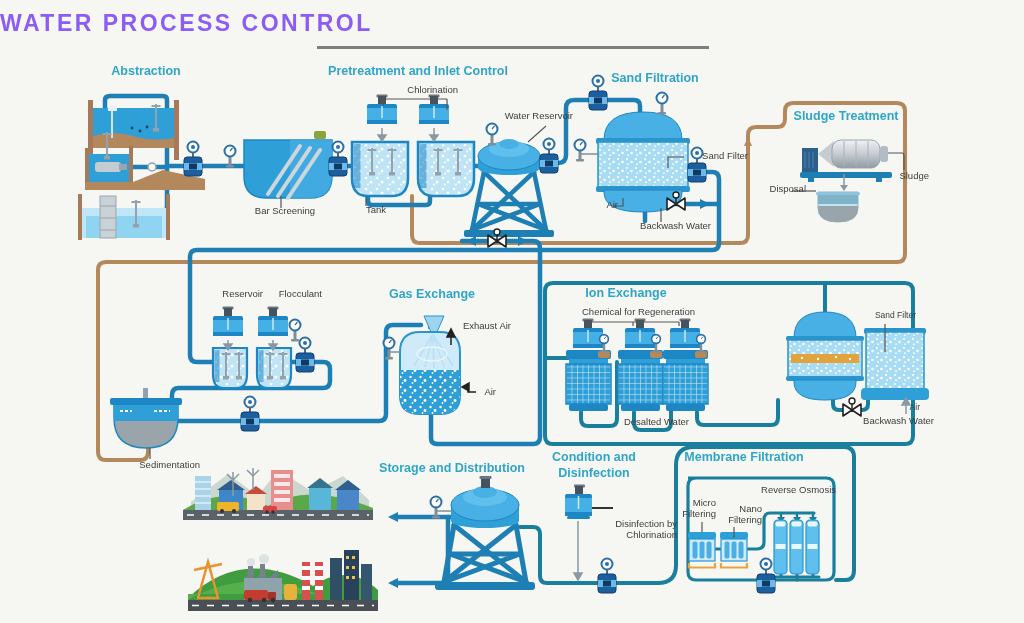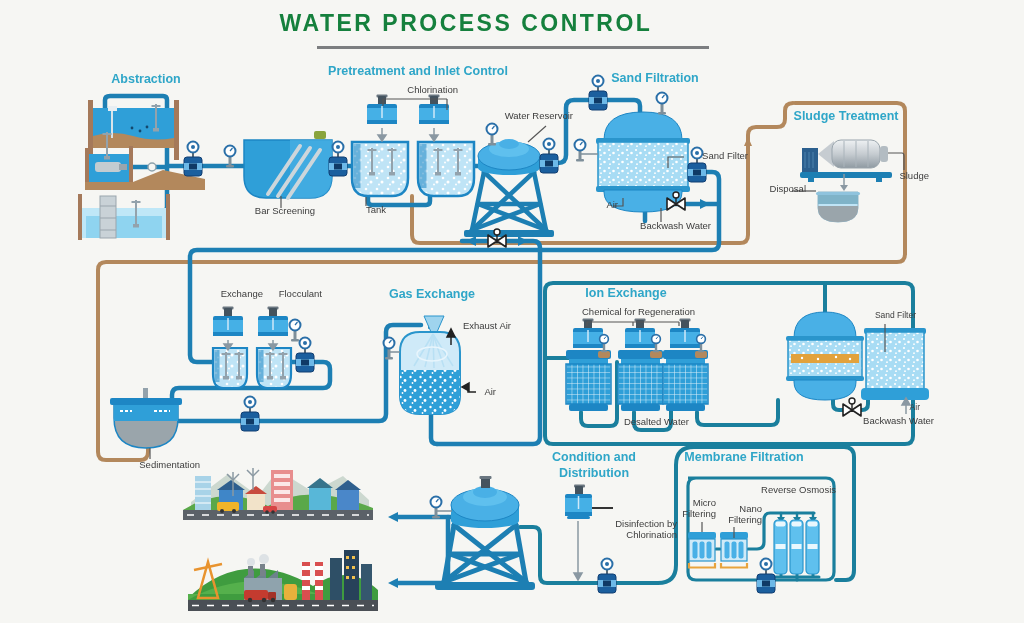--- a/index.html
+++ b/index.html
@@ -1,19 +1,19 @@
 <!DOCTYPE html>
 <html><head>
 <meta charset="utf-8">
 <style>
   html,body{margin:0;padding:0;background:#e8e8e8;}
   .stage{position:relative;width:1024px;height:623px;background:#f6f6f3;overflow:hidden;
          font-family:"Liberation Sans", sans-serif;}
-  .title{position:absolute;left:0;top:10px;width:932px;text-align:center;
-         font-size:23px;font-weight:bold;letter-spacing:2.5px;color:#15803d;}
+  .title{position:absolute;left:0;top:10px;width:932px;
+         font-size:23px;font-weight:bold;letter-spacing:2.5px;color:#8b5cf6;}
   .title-rule{position:absolute;left:317px;top:46px;width:392px;height:3px;background:#7c7e80;}
   .hd{position:absolute;color:#2fa6c8;font-weight:bold;font-size:12.5px;text-align:center;line-height:1.25;}
   .lb{position:absolute;color:#3d3d3d;font-size:9.5px;text-align:right;line-height:1.15;}
   .lb.sm{font-size:8.5px;}
   svg{position:absolute;left:0;top:0;}
 </style>
 </head>
 <body>
 
 <div class="stage">
@@ -526,42 +526,43 @@
     <line x1="451" y1="345" x2="451" y2="336"></line>
         <polygon points="447,337 455,337 451,329"></polygon>
     <path d="M476,392 H468 V387" fill="none"></path>
         <polygon points="469,383 469,391 462,387"></polygon>
   </g>
 </svg>
 
 <div class="title">WATER PROCESS CONTROL</div>
 <div class="title-rule"></div>
 
-<div class="hd" style="left:86px;top:72px;width:120px">Abstraction</div>
+<div class="hd" style="left:86px;top:64px;width:120px">Abstraction</div>
 <div class="hd" style="left:318px;top:64px;width:200px">Pretreatment and Inlet Control</div>
 <div class="hd" style="left:595px;top:71px;width:120px">Sand Filtration</div>
 <div class="hd" style="left:786px;top:109px;width:120px">Sludge Treatment</div>
 <div class="hd" style="left:372px;top:287px;width:120px">Gas Exchange</div>
 <div class="hd" style="left:566px;top:286px;width:120px">Ion Exchange</div>
+<div class="hd" style="left:362px;top:461px;width:180px">Storage and Distribution</div>
 <div class="hd" style="left:534px;top:450px;width:120px">
   <div>Condition and</div>
-  <div>Distribution</div>
+  <div>Disinfection</div>
 </div>
 <div class="hd" style="left:664px;top:450px;width:160px">Membrane Filtration</div>
 
 <div class="lb" style="left:378px;top:85px;width:80px">Chlorination</div>
 <div class="lb" style="left:489px;top:111px;width:84px">Water Reservoir</div>
 <div class="lb" style="left:346px;top:205px;width:40px">Tank</div>
 <div class="lb" style="left:235px;top:206px;width:80px">Bar Screening</div>
 <div class="lb" style="left:688px;top:151px;width:60px">Sand Filter</div>
 <div class="lb" style="left:592px;top:200px;width:26px">Air</div>
 <div class="lb" style="left:611px;top:221px;width:100px">Backwash Water</div>
 <div class="lb" style="left:750px;top:184px;width:56px">Disposal</div>
 <div class="lb" style="left:873px;top:171px;width:56px">Sludge</div>
-<div class="lb" style="left:193px;top:289px;width:70px">Exchange</div>
+<div class="lb" style="left:193px;top:289px;width:70px">Reservoir</div>
 <div class="lb" style="left:252px;top:289px;width:70px">Flocculant</div>
 <div class="lb" style="left:105px;top:460px;width:95px">Sedimentation</div>
 <div class="lb" style="left:447px;top:321px;width:64px">Exhaust Air</div>
 <div class="lb" style="left:468px;top:387px;width:28px">Air</div>
 <div class="lb" style="left:555px;top:307px;width:140px">Chemical for Regeneration</div>
 <div class="lb" style="left:589px;top:417px;width:100px">Desalted Water</div>
 <div class="lb sm" style="left:854px;top:311px;width:62px">Sand Filter</div>
 <div class="lb sm" style="left:896px;top:403px;width:24px">Air</div>
 <div class="lb" style="left:834px;top:416px;width:100px">Backwash Water</div>
 <div class="lb" style="left:577px;top:519px;width:100px">

